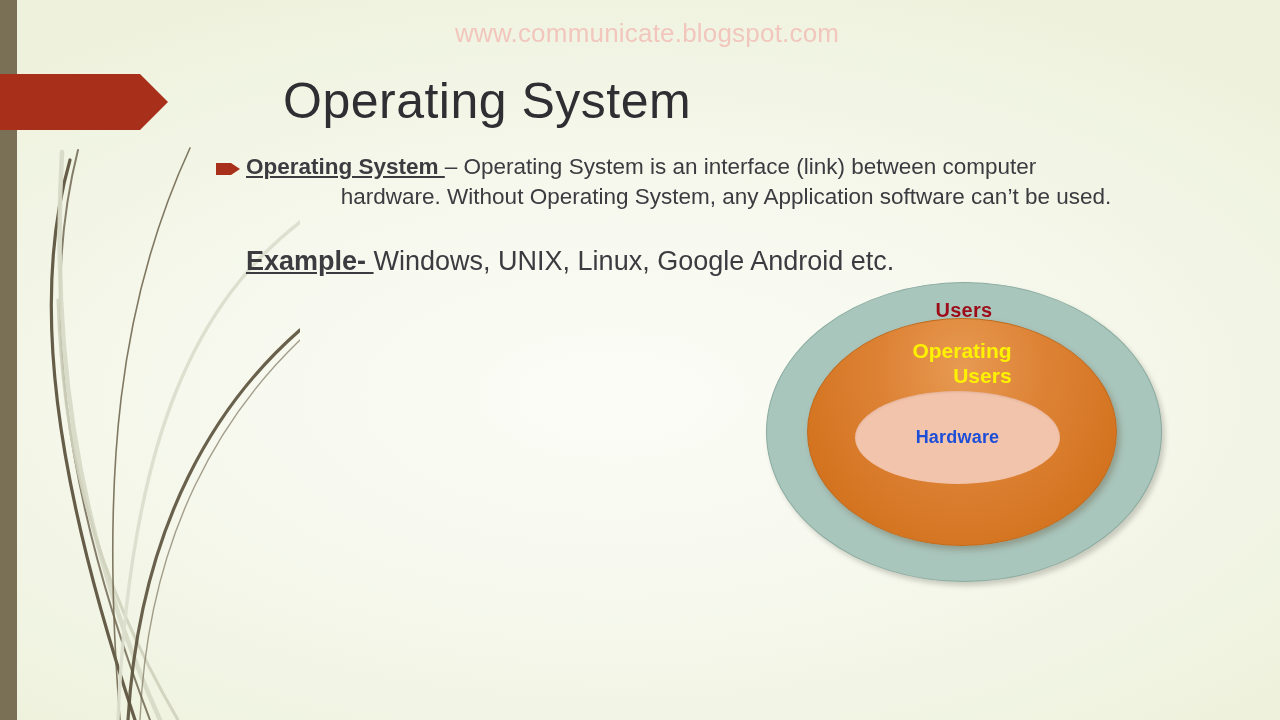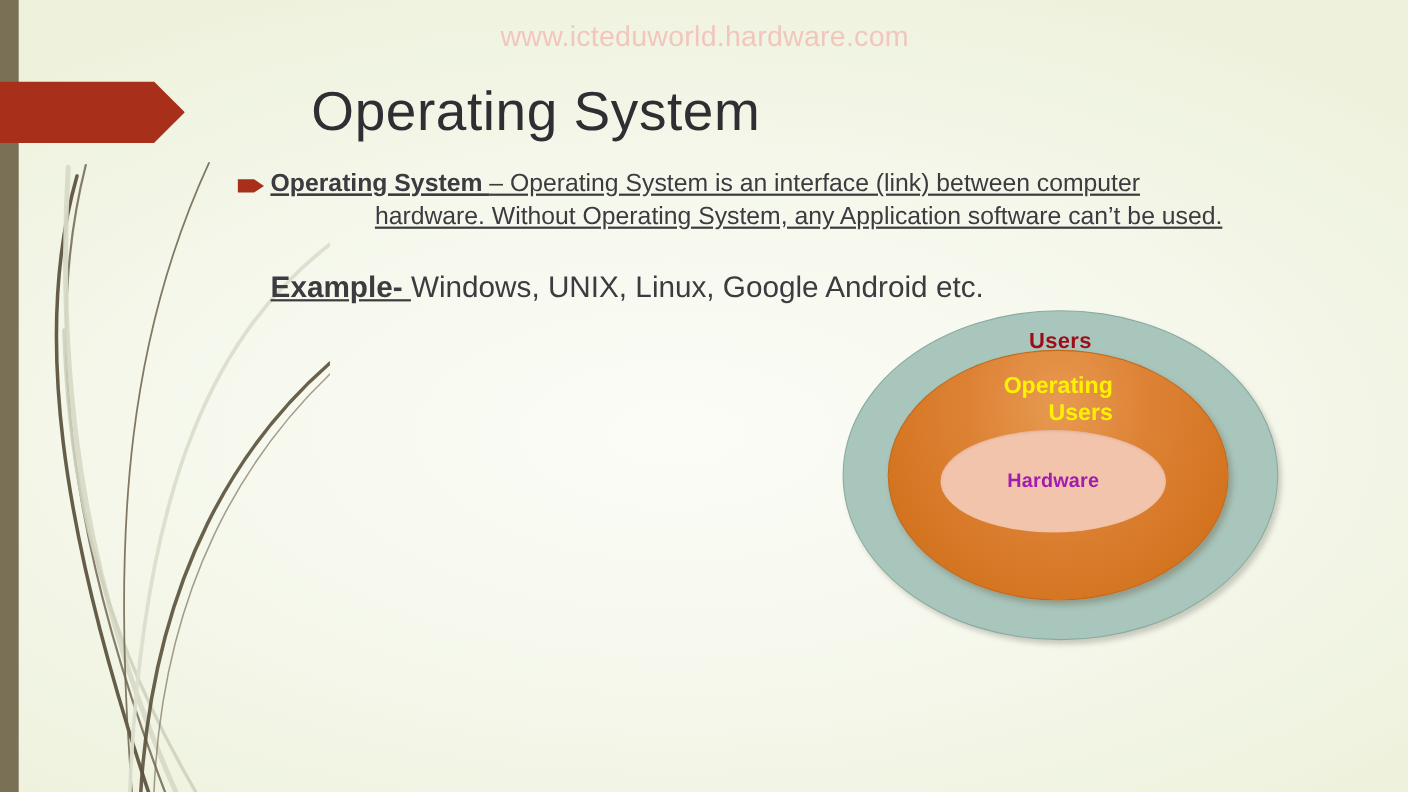--- a/index.html
+++ b/index.html
@@ -79,21 +79,20 @@
     left: 0; top: 10px;
     width: 24px; height: 14px;
   }
   .para {
     margin: 0;
     padding-left: 30px;
     font-size: 22.5px;
     line-height: 30px;
     color: #3b3b40;
     text-align: center;
-    text-decoration: underline;
   }
   .para .lead {
     font-weight: bold;
     text-decoration: underline;
   }
   .para-1 { text-align: center; }
   .para-1 .l1 { display: block; text-align: left; }
   .para-1 .l2 { display: block; text-align: center; padding-left: 22px;}
   .para-1 .l3 { display: block; text-align: center; }
   .example {
@@ -158,21 +157,21 @@
     margin-top: 19px;
     font-size: 21px;
     font-weight: bold;
     color: #fff200;
     line-height: 25px;
     text-align: right;
   }
   .label-hardware {
     font-size: 18px;
     font-weight: bold;
-    color: #a21caf;
+    color: #1d4ed8;
     letter-spacing: 0.2px;
     text-align: right;
   }
 </style>
 </head>
 <body>
 
 <div id="slide">
 
   <div class="left-stripe"></div>
@@ -187,21 +186,21 @@
       <path d="M 300 222 C 200 300 130 430 118 720" stroke="#dcdecd" stroke-width="3.4" opacity="0.95"></path>
       <path d="M 300 330 C 220 400 140 520 128 720" stroke="#5d543f" stroke-width="3.2" opacity="0.92"></path>
       <path d="M 300 340 C 225 412 148 530 140 720" stroke="#6b614a" stroke-width="1.4" opacity="0.6"></path>
     </g>
   </svg>
 
   <svg class="banner" viewBox="0 0 168 56" preserveAspectRatio="none">
     <polygon points="0,0 140,0 168,28 140,56 0,56" fill="#a8301a"></polygon>
   </svg>
 
-  <div class="watermark">www.icteduworld.hardware.com</div>
+  <div class="watermark">www.communicate.blogspot.com</div>
 
   <div class="title">Operating System</div>
 
   <div class="body-block">
 
     <div class="bullet-row">
       <svg class="bullet-icon" viewBox="0 0 24 14" preserveAspectRatio="none">
         <polygon points="0,1 15,1 24,7 15,13 0,13" fill="#a8301a"></polygon>
       </svg>
       <p class="para para-1">

